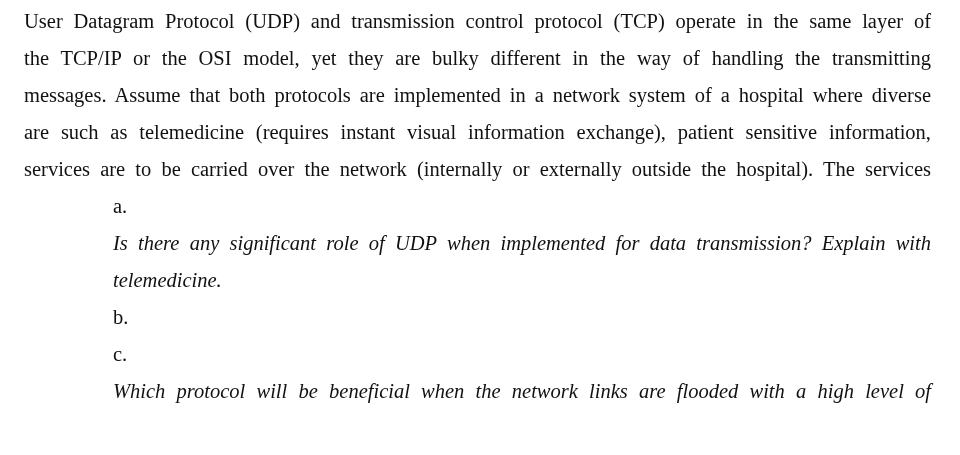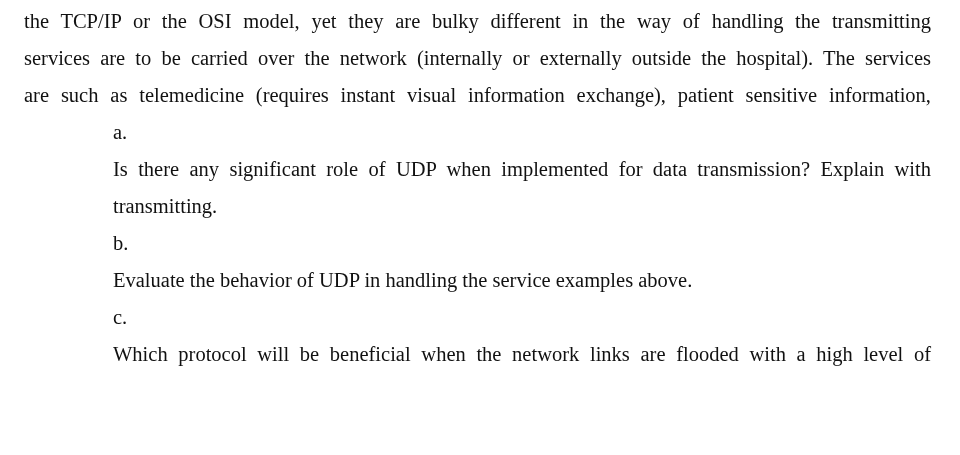--- a/index.html
+++ b/index.html
@@ -41,29 +41,32 @@
   }
   .list-item .marker {
     display: inline-block;
     width: 26px;
     vertical-align: top;
   }
   .list-item .item-content {
     display: inline-block;
     vertical-align: top;
     width: 818px;
+    font-style: italic;
   }
 </style>
 </head>
 <body>
 
 <div class="page">
   <div class="paragraph" id="paragraph">
+      <div class="line jline">User Datagram Protocol (UDP) and transmission control protocol (TCP) operate in the same layer of</div>
       <div class="line jline">the TCP/IP or the OSI model, yet they are bulky different in the way of handling the transmitting</div>
+      <div class="line jline">messages. Assume that both protocols are implemented in a network system of a hospital where diverse</div>
+      <div class="line jline">are such as telemedicine (requires instant visual information exchange), patient sensitive information,</div>
       <div class="line jline">services are to be carried over the network (internally or externally outside the hospital). The services</div>
-      <div class="line jline">are such as telemedicine (requires instant visual information exchange), patient sensitive information,</div>
     </div>
   <div class="qlist" id="qlist">
-      <div class="list-item"><span class="marker">a.</span><div class="item-content"><div class="line jline">Is there any significant role of UDP when implemented for data transmission? Explain with</div><div class="line">transmitting.</div></div></div>
-      <div class="list-item"><span class="marker">b.</span><div class="item-content"><div class="line">Evaluate the behavior of UDP in handling the service examples above.</div></div></div>
+      <div class="list-item"><span class="marker">a.</span><div class="item-content"><div class="line jline">Is there any significant role of UDP when implemented for data transmission? Explain with</div><div class="line">telemedicine.</div></div></div>
+      <div class="list-item"><span class="marker">b.</span></div>
       <div class="list-item"><span class="marker">c.</span><div class="item-content"><div class="line jline">Which protocol will be beneficial when the network links are flooded with a high level of</div></div></div>
     </div>
 </div>
 
 </body></html>

